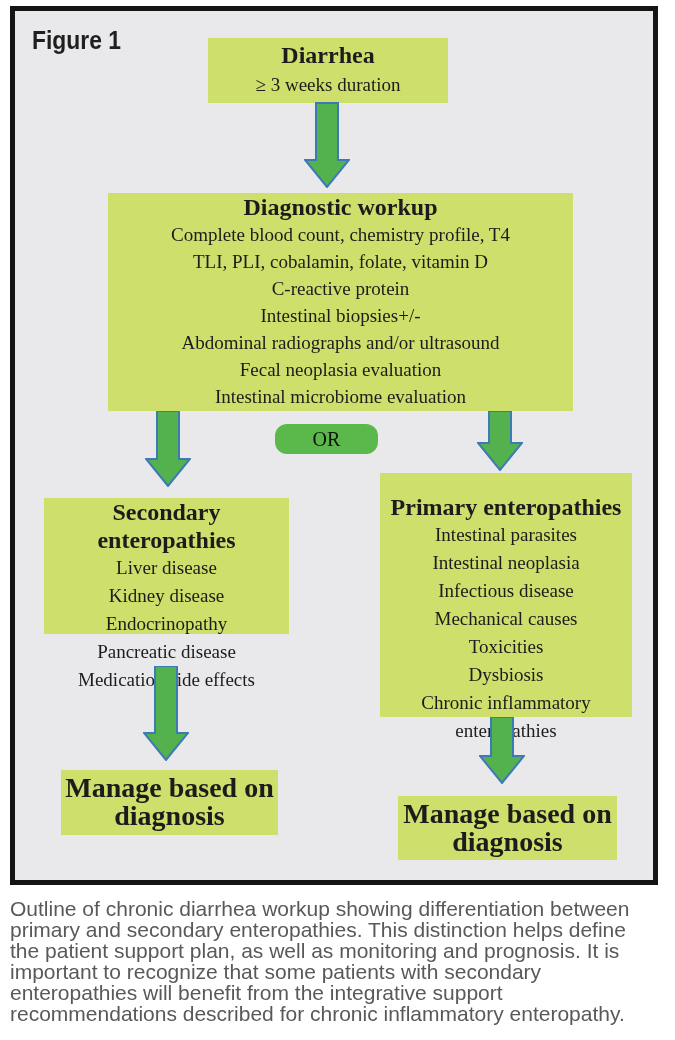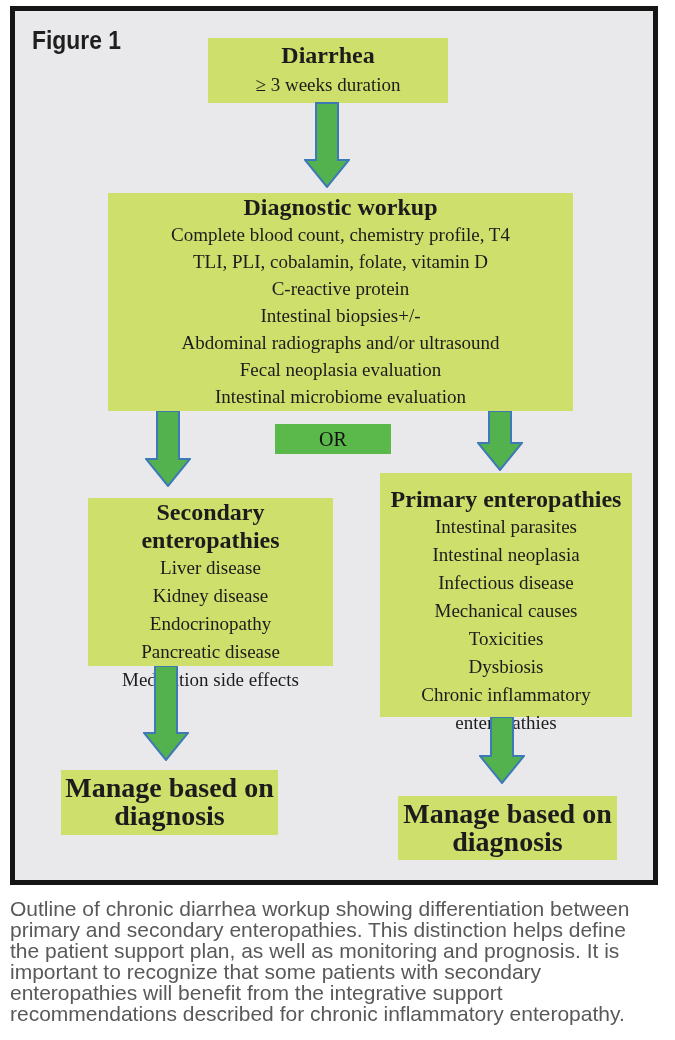--- a/index.html
+++ b/index.html
@@ -59,52 +59,52 @@
   }
   .box-workup {
     left: 93px; top: 182px;
     width: 465px; height: 218px;
     line-height: 27px;
     padding-top: 1px;
     text-align: center;
   }
   .box-secondary {
     left: 29px; top: 487px;
-    width: 245px; height: 168px;
-    line-height: 28px;
-    margin-left: 44px;
+    width: 245px; height: 136px;
+    line-height: 28px;
   }
   .box-primary {
     left: 365px; top: 462px;
     width: 252px; height: 244px;
     line-height: 28px;
-    padding-top: 12px;
+    padding-top: 20px;
   }
   .box-manage-left {
     left: 46px; top: 759px;
     width: 217px; height: 65px;
     line-height: 28px;
     padding-top: 4px;
   }
   .box-manage-right {
     left: 383px; top: 785px;
     width: 219px; height: 64px;
     line-height: 28px;
     padding-top: 4px;
   }
   .box-manage-left .node-title, .box-manage-right .node-title { font-size: 28px; }
   .or-box {
     position: absolute;
     left: 260px; top: 413px;
-    width: 116px; height: 30px;
+    width: 103px; height: 30px;
     background: var(--or-fill, #5bb84a);
     color: #111;
     text-align: center;
     font-size: 20px;
     line-height: 30px;
+    border-radius: 12px;
   }
   .arrow {
     position: absolute;
     display: block;
   }
   .arrow path {
     fill: var(--arrow-fill, #53b14e);
     stroke: var(--arrow-stroke, #3d7ab5);
     stroke-width: 2;
     stroke-linejoin: miter;

